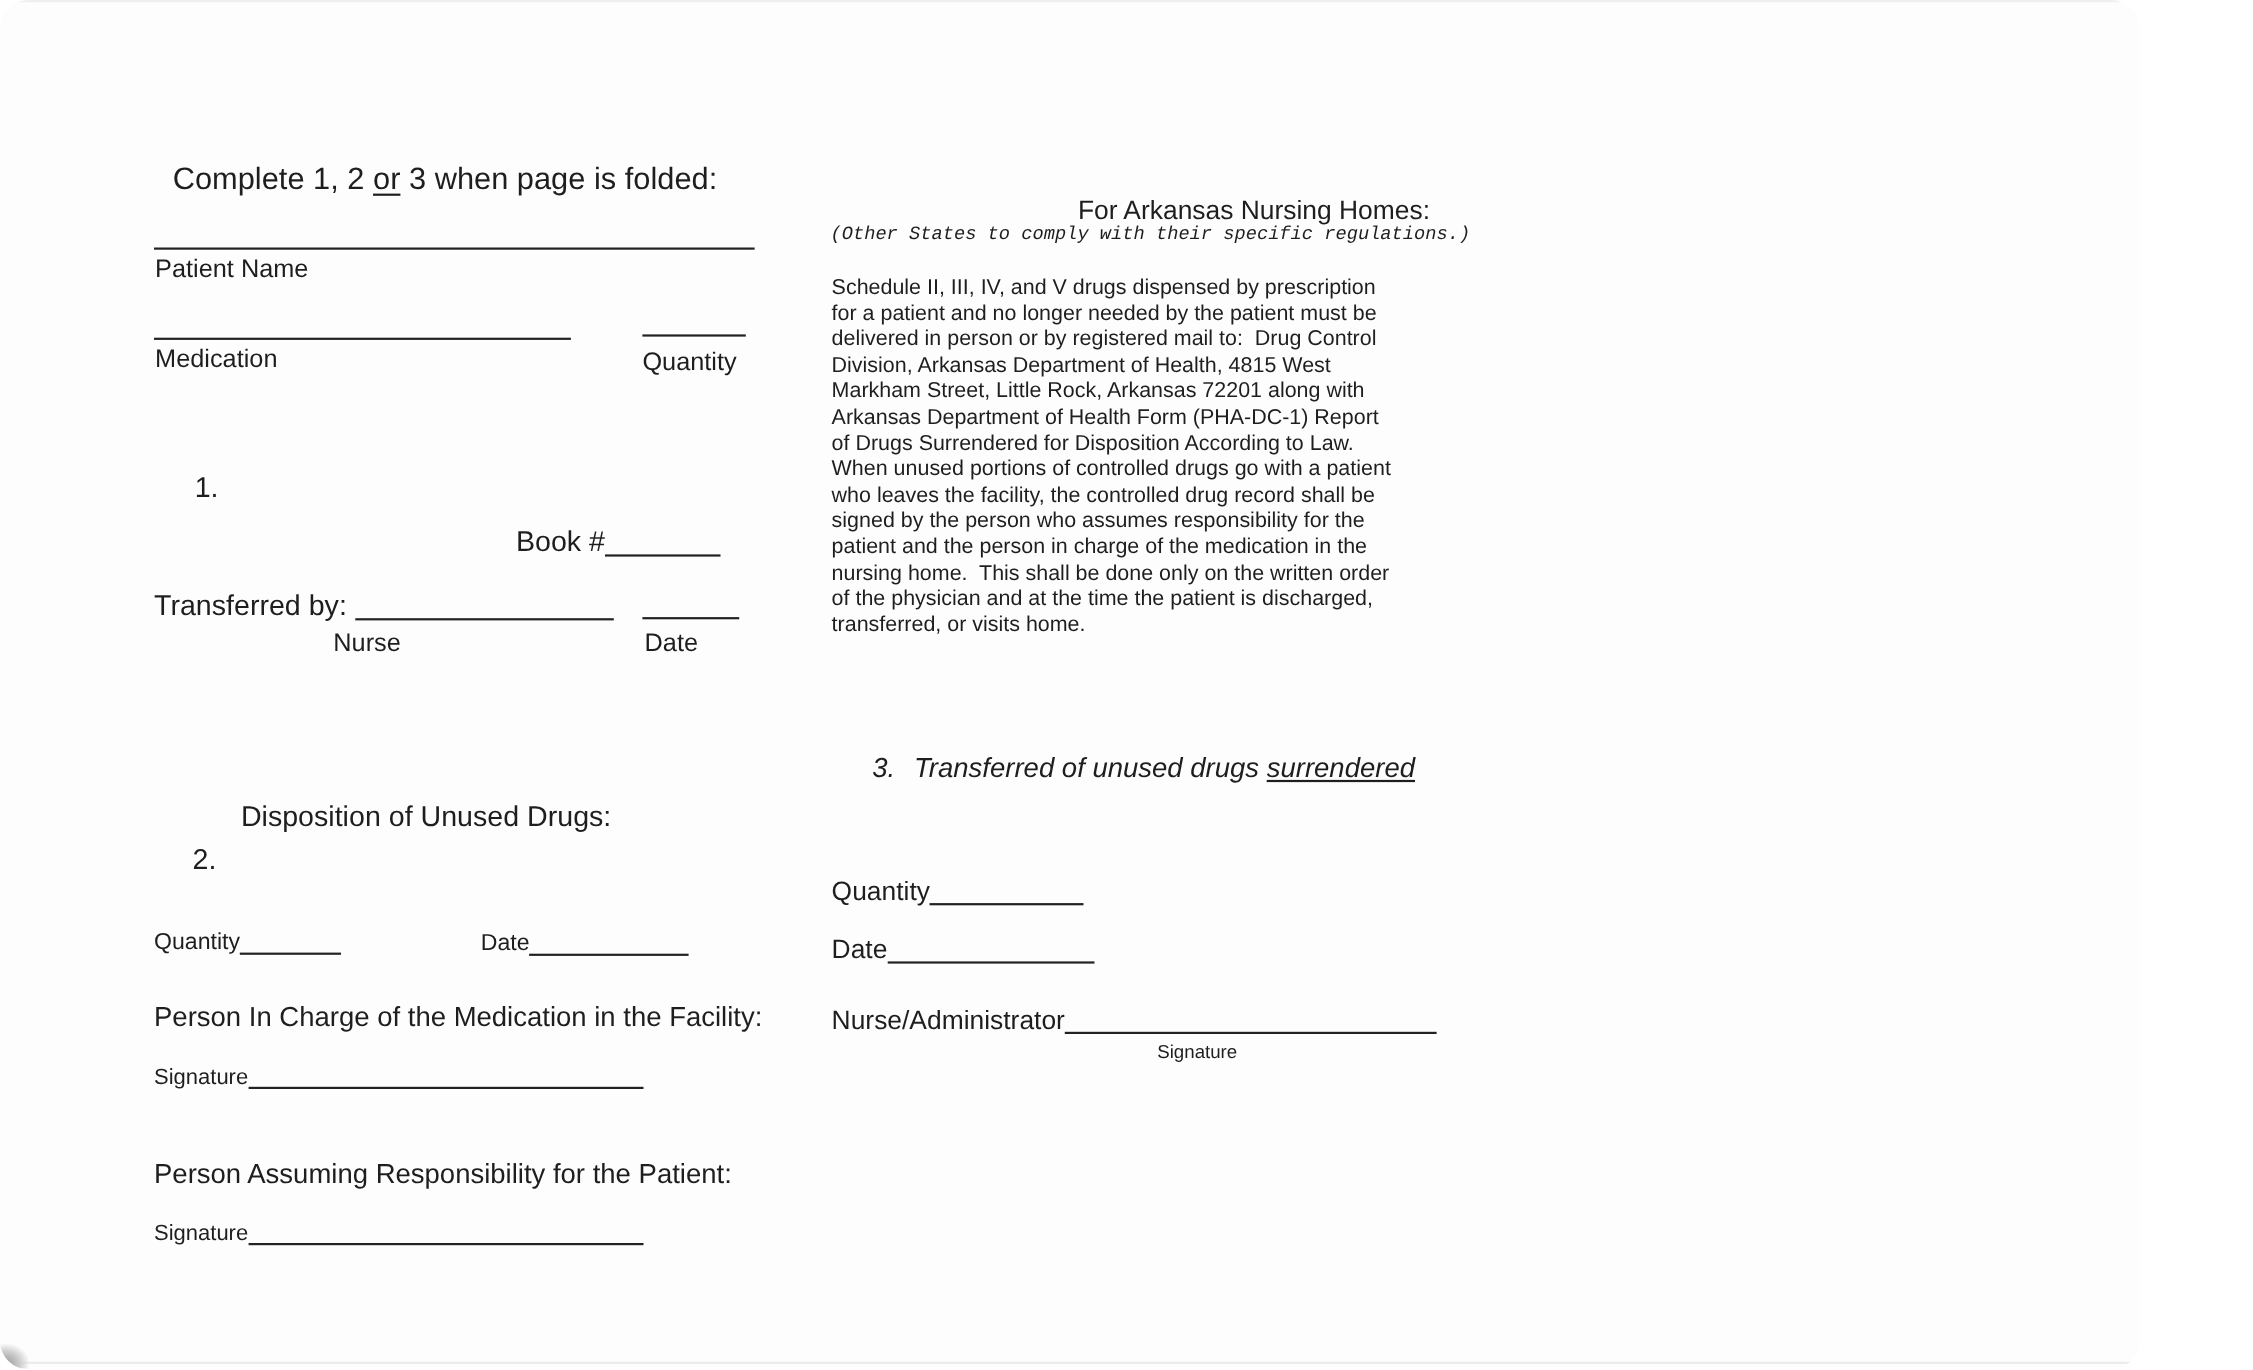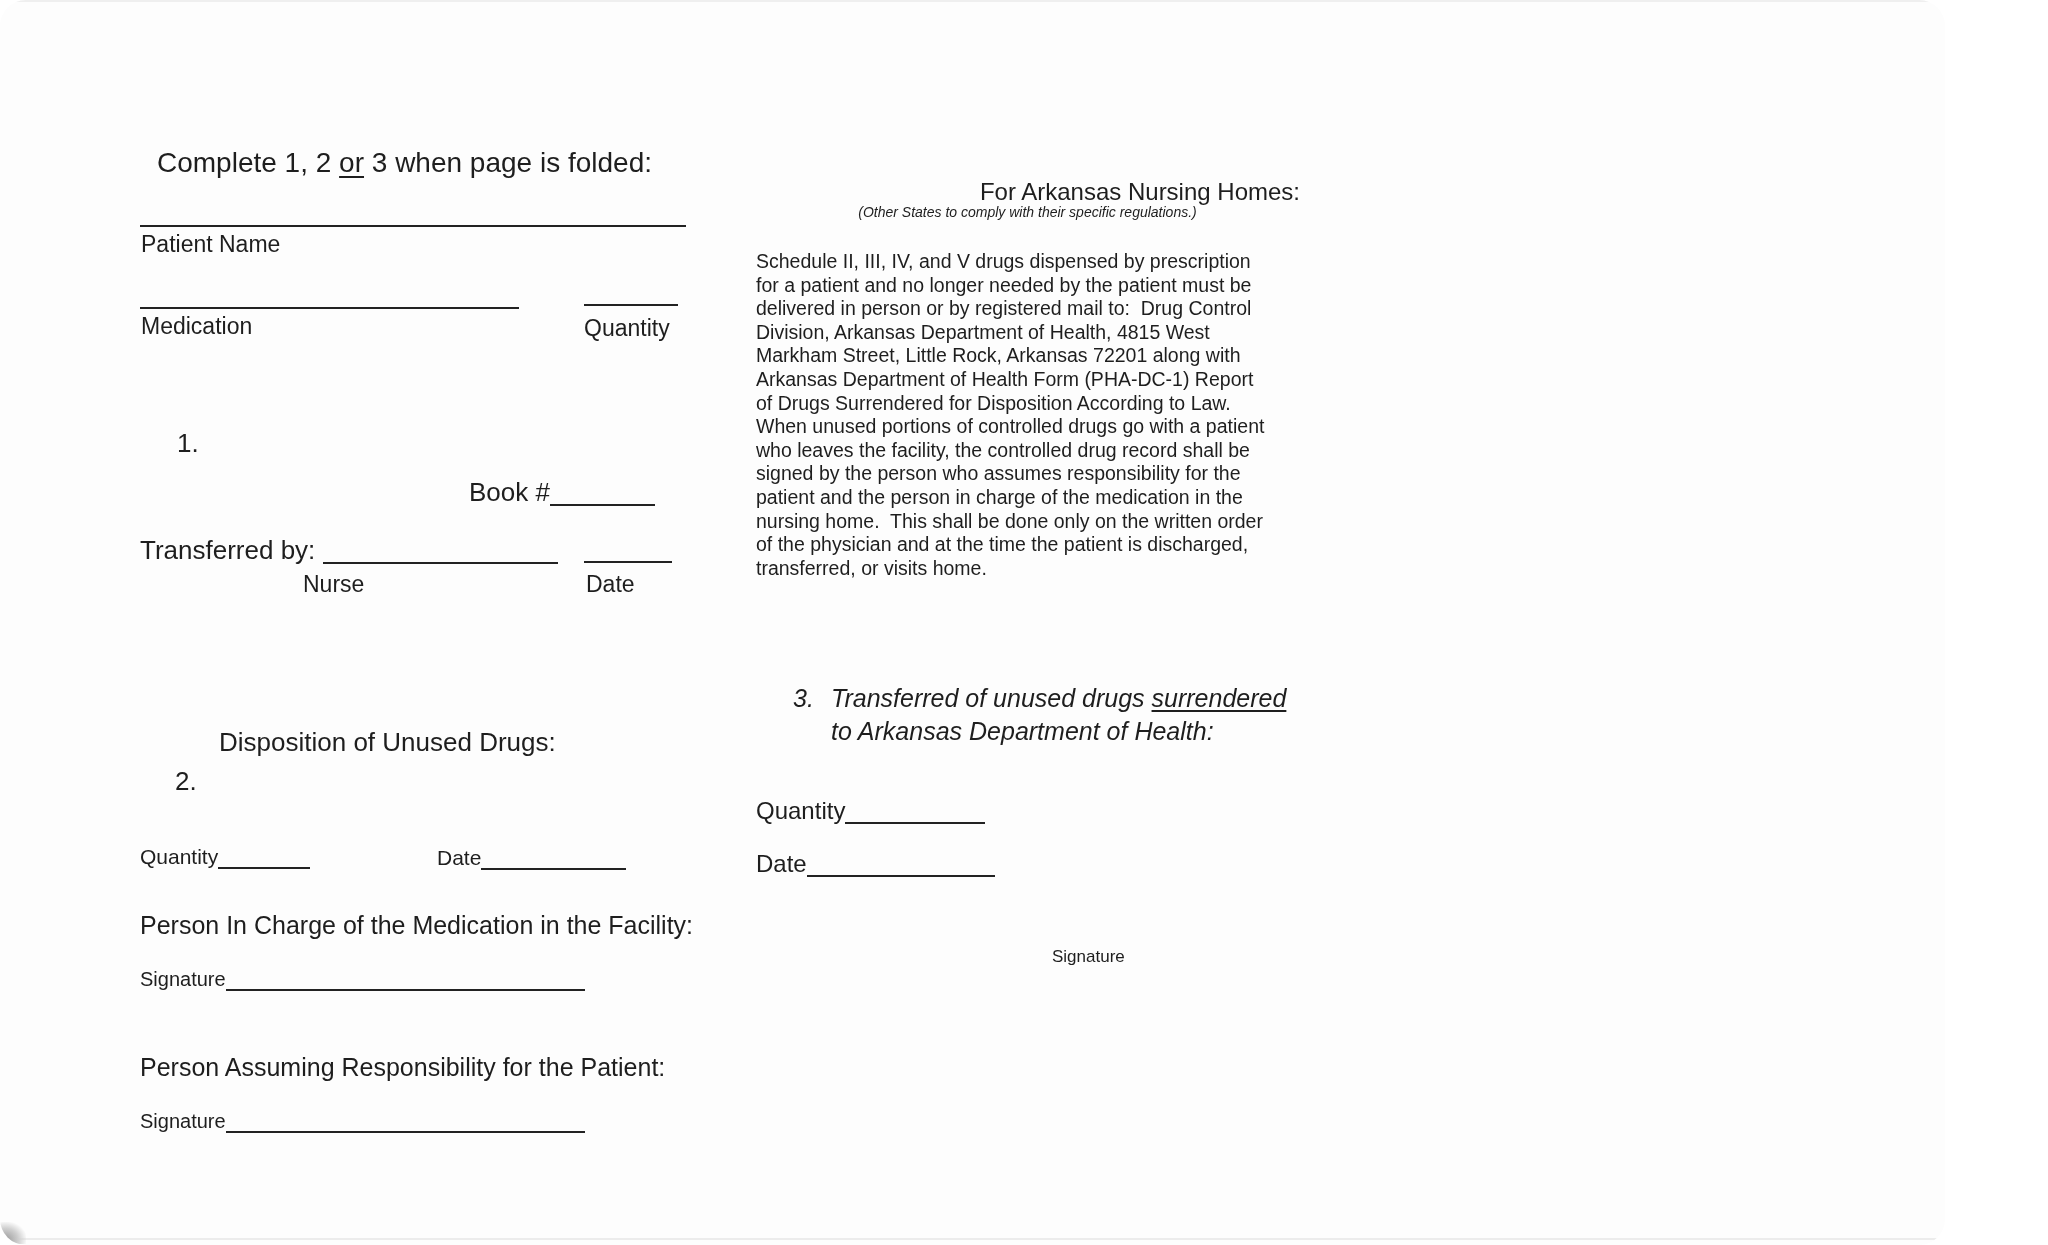--- a/index.html
+++ b/index.html
@@ -38,21 +38,21 @@
   .item2-lbl{left:219px;top:727px;font-size:26px;}
   .qty2-row{left:140px;top:845px;font-size:21px;}
   .date2-row{left:437px;top:846px;font-size:21px;}
   .pic-heading{left:140px;top:911px;font-size:25px;}
   .sig1-row{left:140px;top:968px;font-size:20px;}
   .par-heading{left:140px;top:1053px;font-size:25px;}
   .sig2-row{left:140px;top:1110px;font-size:20px;}
 
   
   .r-title{left:755px;top:178px;width:545px;text-align:right;font-size:24px;}
-  .r-subtitle{left:755px;top:204px;width:545px;text-align:center;font-size:14px;font-style:italic;}
+  .r-subtitle{left:755px;top:204px;width:545px;text-align:center;font-size:17px;font-style:italic;font-family:Liberation Mono, monospace;}
   .r-para{
     left:756px;top:250px;width:640px;
     font-size:19.5px;line-height:23.6px;
     white-space:pre-wrap;
   }
   .item3-num{left:793px;top:684px;font-size:25px;font-style:italic;}
   .item3-l1{left:831px;top:684px;font-size:25px;font-style:italic;}
   .item3-l2{left:831px;top:717px;font-size:25px;font-style:italic;}
   .qty3-row{left:756px;top:797px;font-size:24px;}
   .date3-row{left:756px;top:850px;font-size:24px;}
@@ -115,23 +115,23 @@
 When unused portions of controlled drugs go with a patient
 who leaves the facility, the controlled drug record shall be
 signed by the person who assumes responsibility for the
 patient and the person in charge of the medication in the
 nursing home.  This shall be done only on the written order
 of the physician and at the time the patient is discharged,
 transferred, or visits home.</div>
 
   <div class="abs item3-num">3.</div>
   <div class="abs item3-l1"><span>Transferred of unused drugs </span><span class="u-word">surrendered</span></div>
-  <div class="abs item3-l2">to Arkansas Department of Health:</div>
 
   <div class="abs qty3-row"><span>Quantity</span><span class="rule" style="width:140px"></span></div>
   <div class="abs date3-row"><span>Date</span><span class="rule" style="width:188px"></span></div>
+  <div class="abs nurse3-row"><span>Nurse/Administrator</span><span class="rule" style="width:338px"></span></div>
   <div class="abs sig3-cap">Signature</div>
 
   <div class="edge-top"></div>
   <div class="edge-bottom"></div>
   <div class="smudge"></div>
 
 </div>
 
 </body></html>

